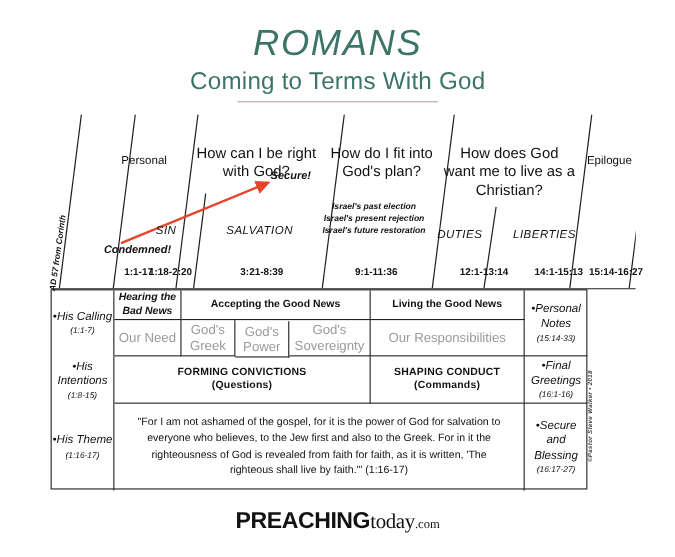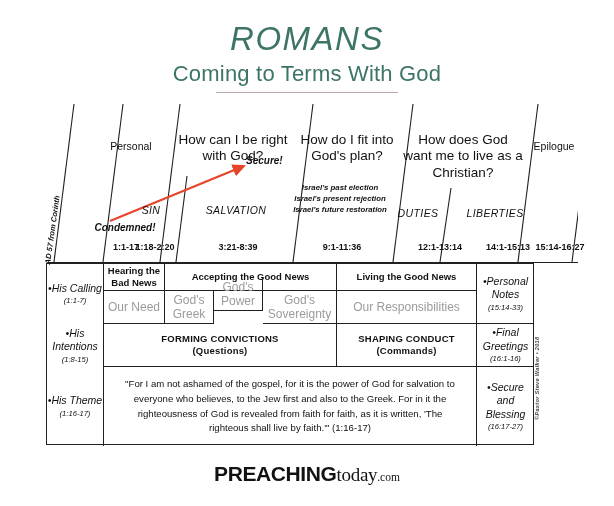--- a/index.html
+++ b/index.html
@@ -157,27 +157,27 @@
     </div>
     <div class="cell t-side br" style="left:0;top:60px;width:57px;height:43px;">
       <div><span>•His Intentions</span>
            <span class="vs">(1:8-15)</span></div>
     </div>
     <div class="cell t-side br" style="left:0;top:103px;width:57px;height:79px;">
       <div><span>•His Theme</span>
            <span class="vs">(1:16-17)</span></div>
     </div>
 
-    <div class="cell t-bold bb br" style="left:57px;top:0;width:61px;height:27px;">Hearing the Bad News</div>
+    <div class="cell t-bold bb br" style="left:57px;top:0;width:61px;height:27px;font-style:italic;">Hearing the Bad News</div>
     <div class="cell t-bold bb br" style="left:118px;top:0;width:172px;height:27px;">Accepting the Good News</div>
     <div class="cell t-bold bb br" style="left:290px;top:0;width:140px;height:27px;">Living the Good News</div>
 
     <div class="cell t-gray bb br" style="left:57px;top:27px;width:61px;height:33px;">Our Need</div>
     <div class="cell t-gray bb br" style="left:118px;top:27px;width:49px;height:33px;">God's Greek</div>
-    <div class="cell t-gray bb br" style="left:167px;top:14px;width:49px;height:33px;">God's Power</div>
+    <div class="cell t-gray bb br" style="left:167px;top:28px;width:49px;height:33px;">God's Power</div>
     <div class="cell t-gray bb br" style="left:216px;top:27px;width:74px;height:33px;">God's Sovereignty</div>
     <div class="cell t-gray bb br" style="left:290px;top:27px;width:140px;height:33px;">Our Responsibilities</div>
 
     <div class="cell t-caps bb br" style="left:57px;top:60px;width:233px;height:43px;">
       <div><span>FORMING CONVICTIONS</span><br>
            <span>(Questions)</span></div>
     </div>
     <div class="cell t-caps bb br" style="left:290px;top:60px;width:140px;height:43px;">
       <div><span>SHAPING CONDUCT</span><br>
            <span>(Commands)</span></div>

